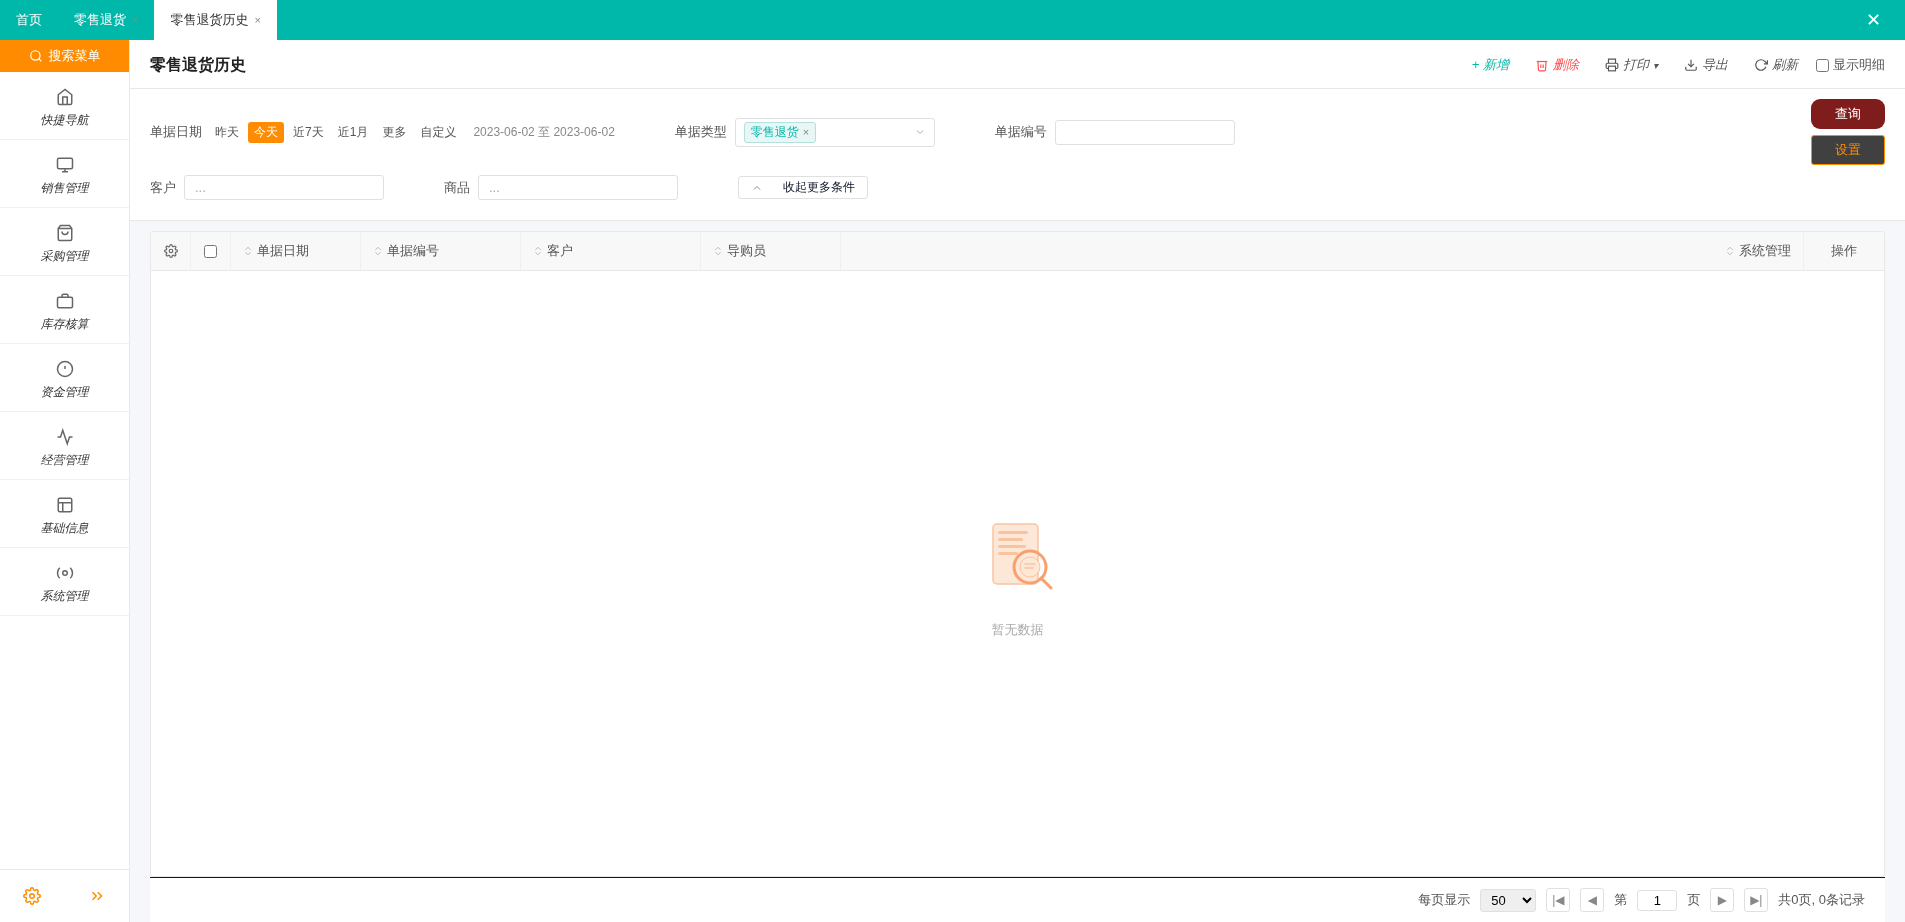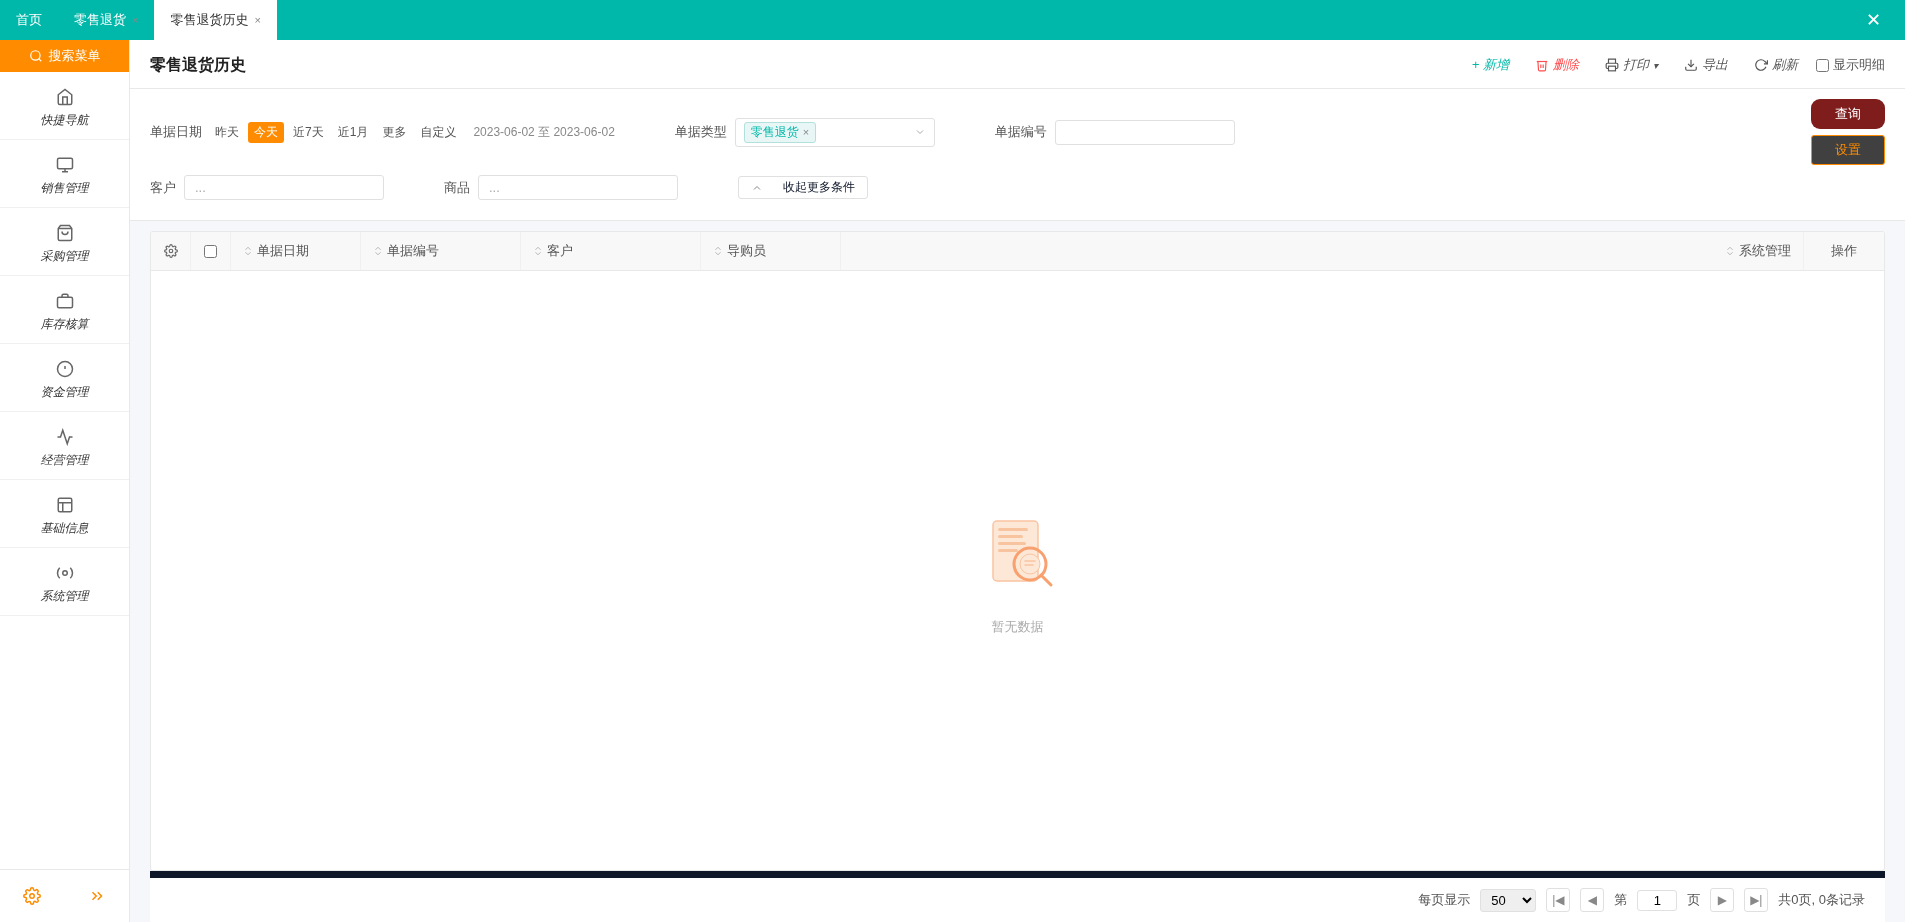--- a/index.html
+++ b/index.html
@@ -355,21 +355,21 @@
       gap: 12px;
     }
     .empty-text {
       font-size: 13px;
       color: #aaa;
     }
 
     
     .pagination-area {
       background: #fff;
-      border-top: 7px solid #0f172a;
+      border-top: 1px solid #0f172a;
       padding: 10px 20px;
       display: flex;
       align-items: center;
       justify-content: flex-end;
       gap: 10px;
       font-size: 13px;
       color: #555;
     }
     .page-size-select {
       border: 1px solid #e0e0e0;

